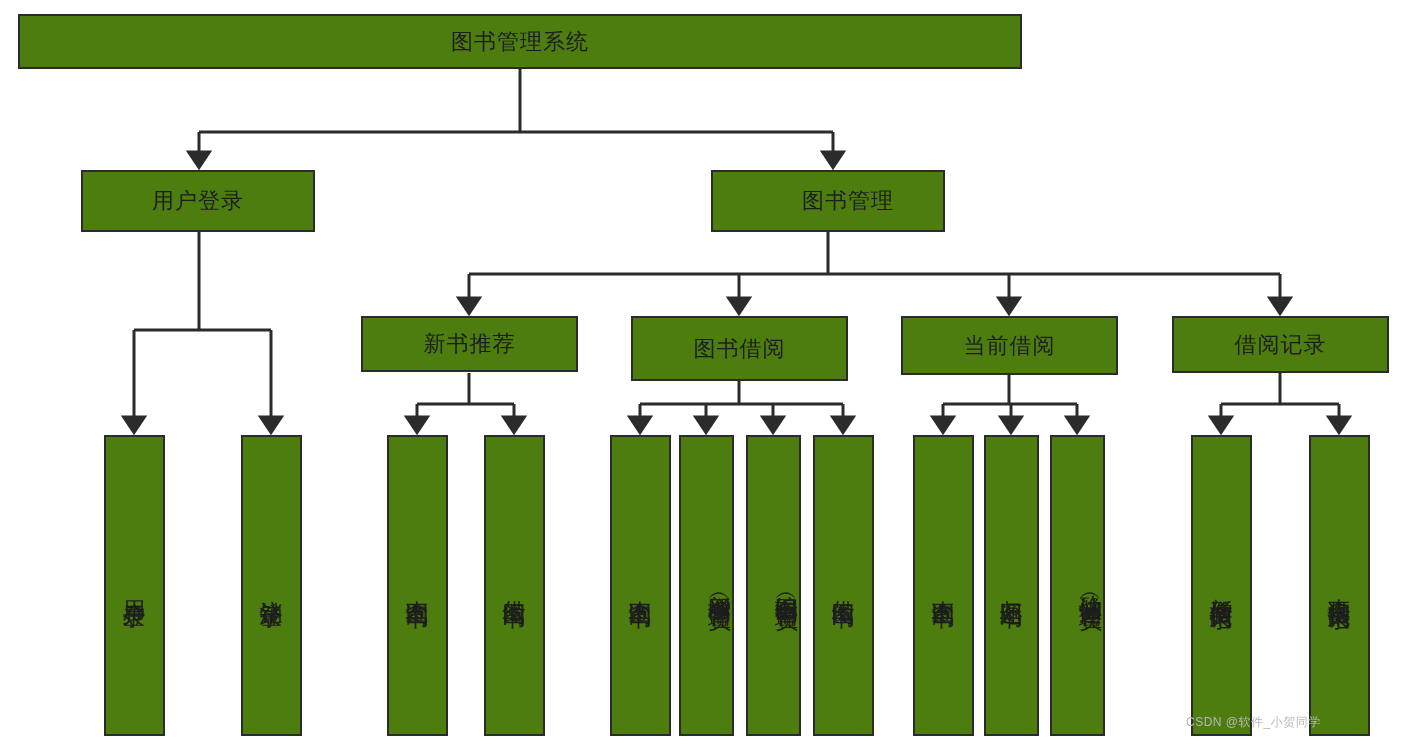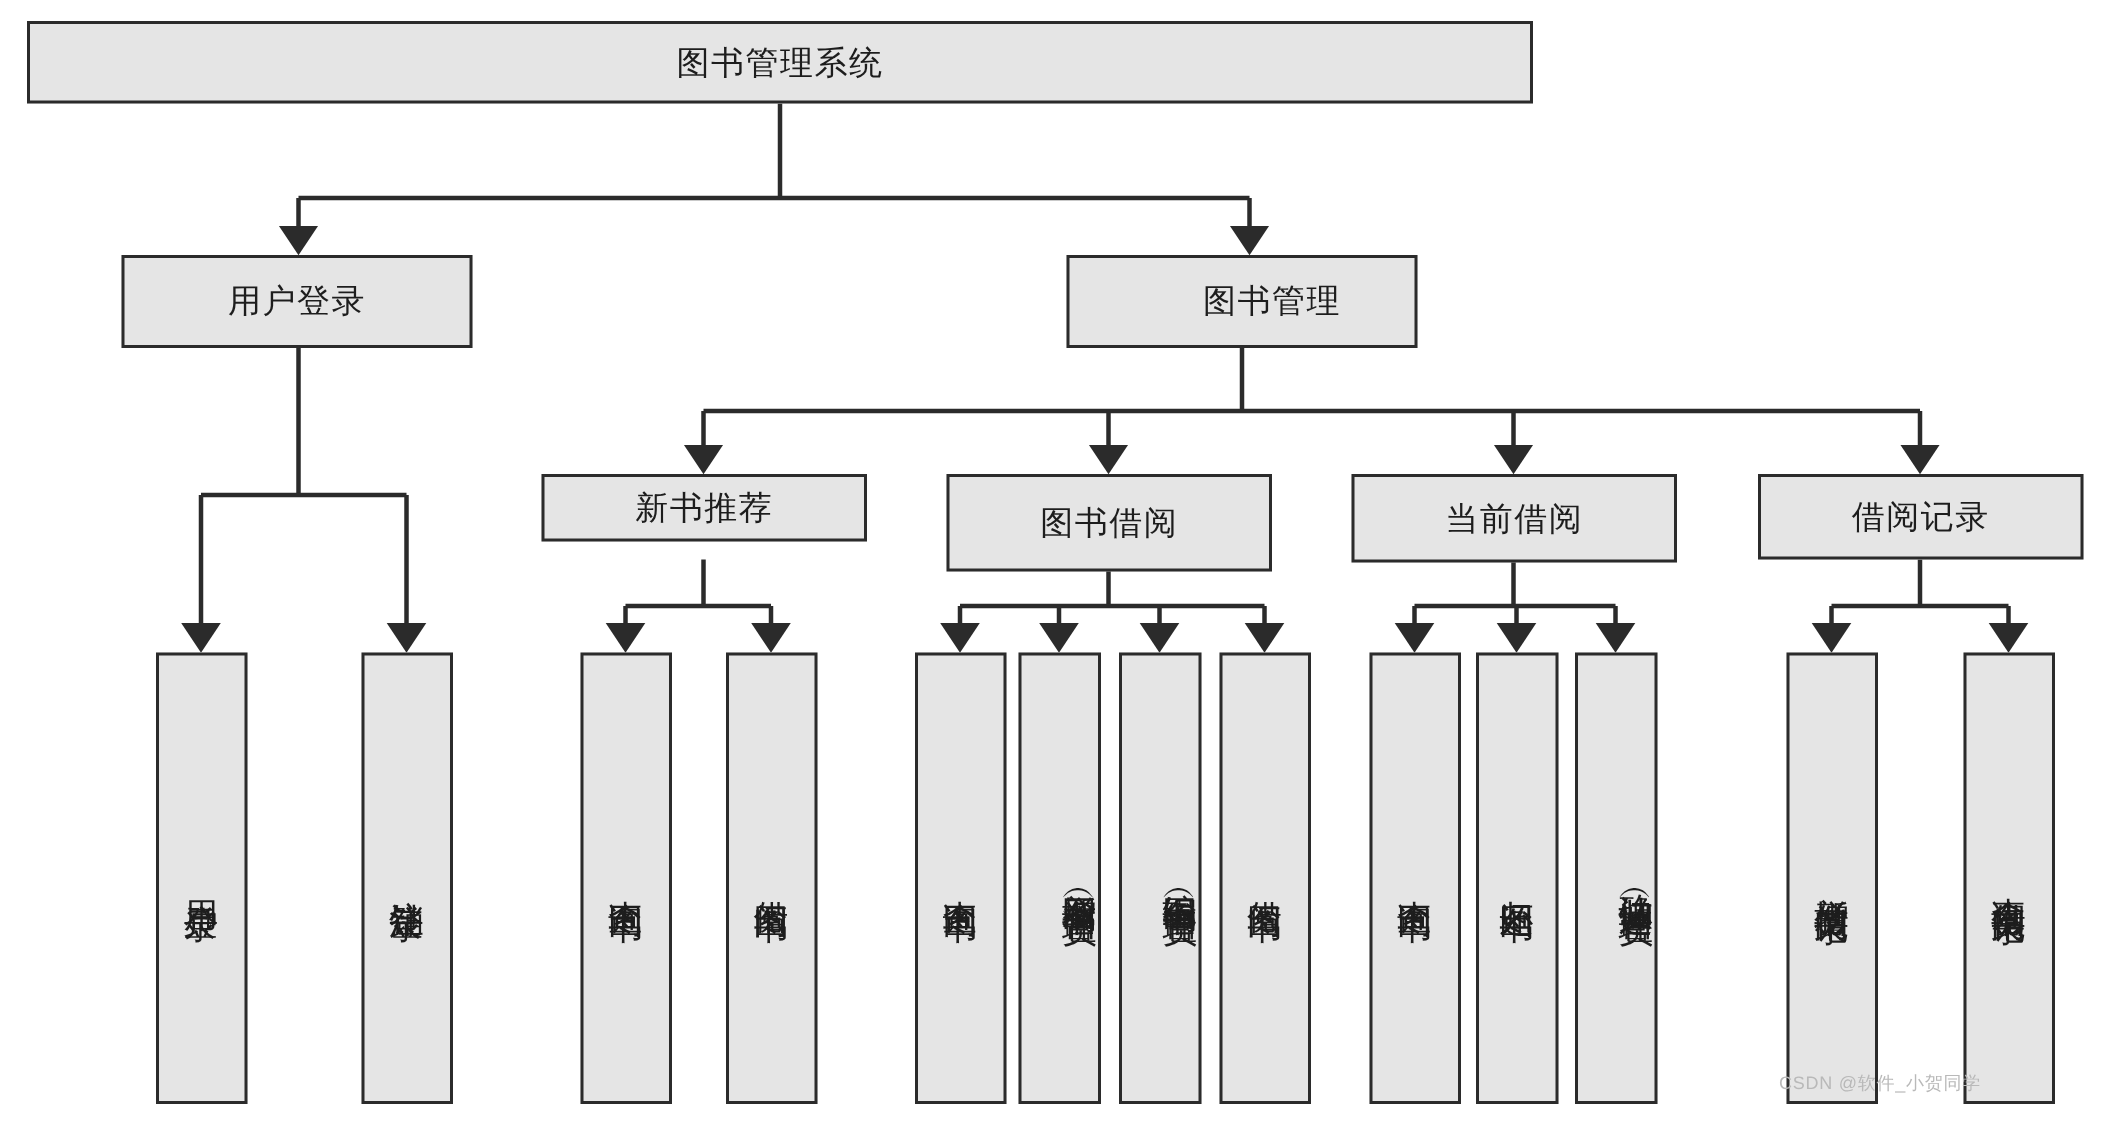--- a/index.html
+++ b/index.html
@@ -22,21 +22,21 @@
     left: 0;
     top: 0;
     width: 1405px;
     height: 747px;
     pointer-events: none;
   }
   .node {
     position: absolute;
     box-sizing: border-box;
     border: 2px solid #2b2b2b;
-    background: #e5e5e5;
+    background: #4d7c0f;
     display: flex;
     align-items: center;
     justify-content: center;
     color: #1d1d1d;
   }
   .node.horiz {
     font-size: 22px;
     letter-spacing: 1px;
   }
   .node.vert {
@@ -120,21 +120,21 @@
     <span>图书管理系统</span>
   </div>
 
   <div class="node horiz" style="left:81px; top:170px; width:234px; height:62px;">
     <span>用户登录</span>
   </div>
   <div class="node horiz" style="left:711px; top:170px; width:234px; height:62px;padding-left:40px;">
     <span>图书管理</span>
   </div>
 
-  <div class="node horiz" style="left:361px; top:316px; width:217px; height:45px;">
+  <div class="node horiz" style="left:361px; top:316px; width:217px; height:56px;">
     <span>新书推荐</span>
   </div>
   <div class="node horiz" style="left:631px; top:316px; width:217px; height:65px;">
     <span>图书借阅</span>
   </div>
   <div class="node horiz" style="left:901px; top:316px; width:217px; height:59px;">
     <span>当前借阅</span>
   </div>
   <div class="node horiz" style="left:1172px; top:316px; width:217px; height:57px;">
     <span>借阅记录</span>

